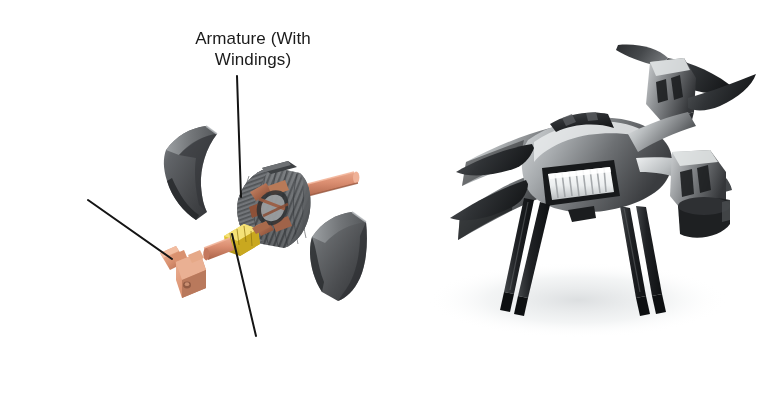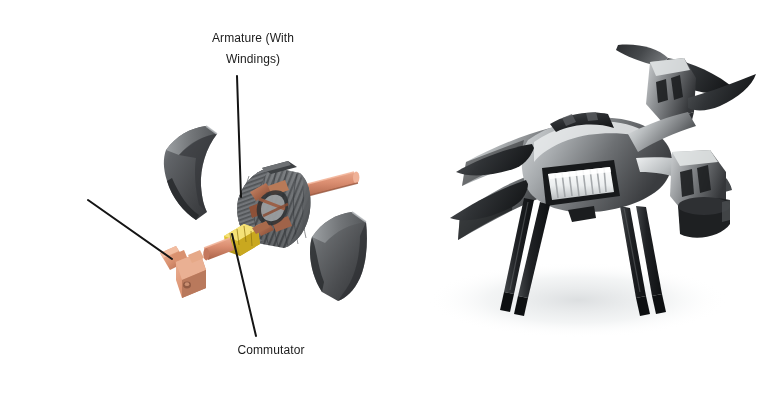--- a/index.html
+++ b/index.html
@@ -34,21 +34,21 @@
     top: 0;
     width: 100%;
     height: 100%;
     display: block;
   }
 
   .callout-label {
     position: absolute;
     color: #1b1b1b;
     font-family: "Liberation Sans", sans-serif;
-    font-size: 12px;
+    font-size: 17px;
     line-height: 21px;
     font-weight: 400;
     letter-spacing: 0.1px;
     white-space: pre-line;
     text-align: center;
     pointer-events: none;
   }
   #label-armature {
     left: 168px;
     top: 28px;
@@ -304,21 +304,20 @@
         <line x1="237" y1="76" x2="241" y2="197" stroke-width="2"></line>
         <line x1="88" y1="200" x2="172" y2="259" stroke-width="2"></line>
         <line x1="232" y1="234" x2="256" y2="336" stroke-width="2"></line>
       </g>
     </svg>
 
     <div class="callout-label" id="label-armature">Armature (With
 Windings)</div>
 
 
-    <div class="callout-label" id="label-commutator">Commutator</div>
   </div>
 
   <div class="panel" id="drone-panel">
     <svg class="svg-layer" viewBox="0 0 368 417" preserveAspectRatio="none">
       <defs>
         <linearGradient id="bodyTop" x1="0" y1="0" x2="1" y2="0.4">
           <stop offset="0%" stop-color="#d8dbdd"></stop>
           <stop offset="30%" stop-color="#a7abae"></stop>
           <stop offset="62%" stop-color="#6d7073"></stop>
           <stop offset="100%" stop-color="#3a3c3f"></stop>

